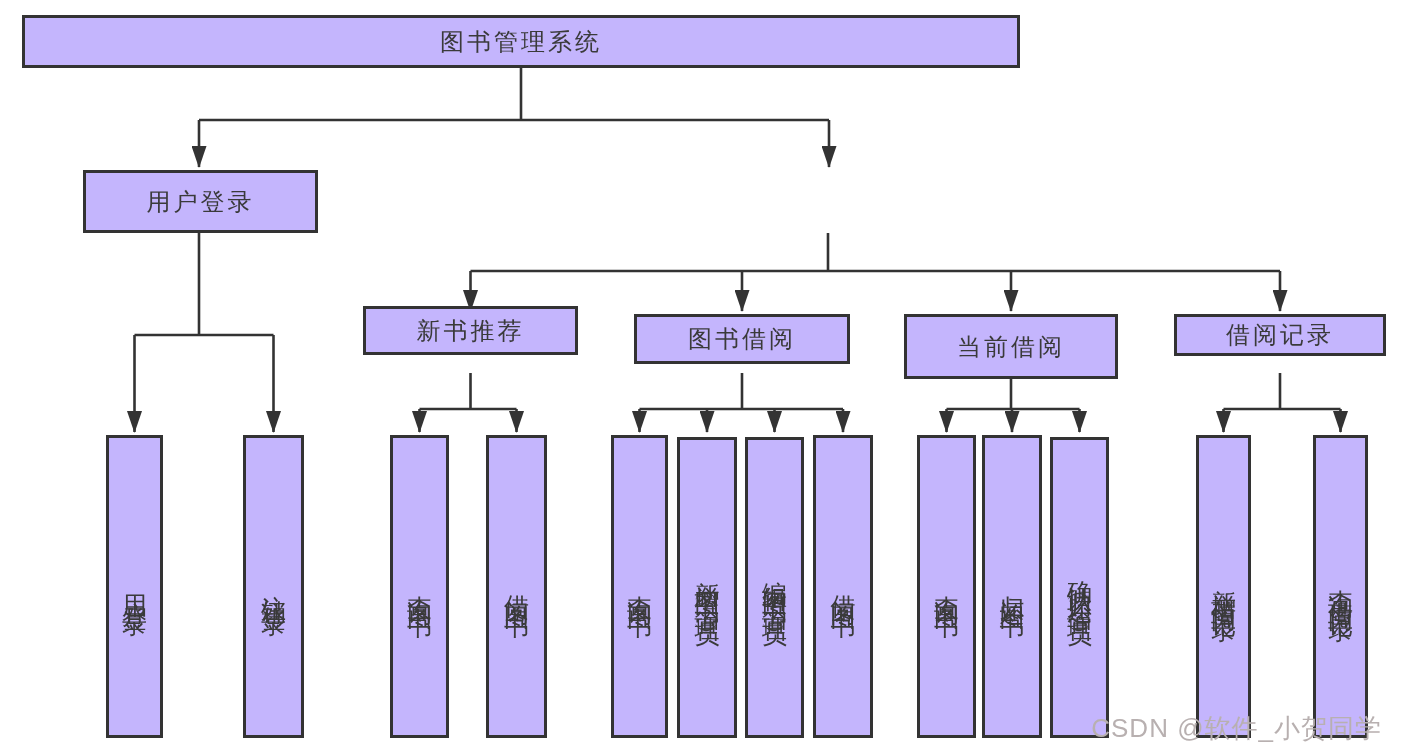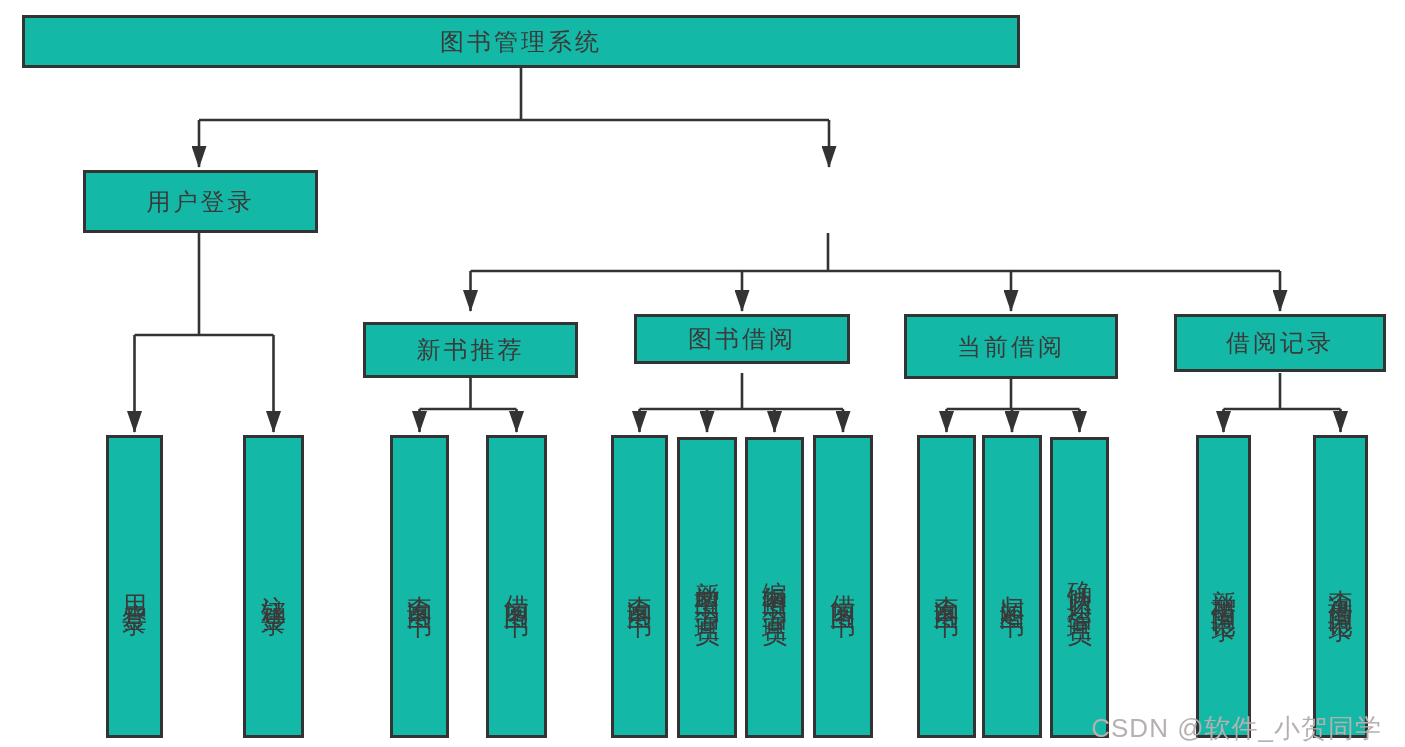--- a/index.html
+++ b/index.html
@@ -5,21 +5,21 @@
   html,body{margin:0;padding:0;background:#ffffff;}
   .canvas{
     position:relative;width:1405px;height:747px;background:var(--bg,#ffffff);
     font-family:"Liberation Sans","DejaVu Sans",sans-serif;overflow:hidden;
   }
   svg.connectors{position:absolute;left:0;top:0;z-index:1;}
   .connectors .ln{stroke:var(--line,#333333);stroke-width:2.6;fill:none;}
   .connectors .ah{fill:var(--line,#333333);}
   .box{
     position:absolute;box-sizing:border-box;z-index:2;
-    border:3px solid var(--line,#333333);background:#14b8a6;
+    border:3px solid var(--line,#333333);background:#c4b5fd;
     display:flex;align-items:center;justify-content:center;
     color:var(--text,#3a3a3a);
   }
   .h{font-size:24px;letter-spacing:3px;white-space:nowrap;}
   .v{
     writing-mode:vertical-rl;text-orientation:mixed;
     font-size:25px;letter-spacing:6px;line-height:1;
   }
   .watermark{
     position:absolute;right:23px;bottom:1px;z-index:5;
@@ -66,24 +66,24 @@
     <path class="ln" marker-end="url(#arrow)" d="M1012,409 V432"></path>
     <path class="ln" marker-end="url(#arrow)" d="M1079.5,409 V432"></path>
     <path class="ln" marker-end="url(#arrow)" d="M1223.5,409 V432"></path>
     <path class="ln" marker-end="url(#arrow)" d="M1340.5,409 V432"></path>
   </svg>
 
   <div class="box h" style="left:22px;top:15px;width:998px;height:53px">图书管理系统</div>
 
   <div class="box h" style="left:83px;top:170px;width:235px;height:63px">用户登录</div>
 
-  <div class="box h" style="left:363px;top:322px;width:215px;height:56px">新书推荐</div>
+  <div class="box h" style="left:363px;top:306px;width:215px;height:49px">新书推荐</div>
   <div class="box h" style="left:634px;top:314px;width:216px;height:50px">图书借阅</div>
   <div class="box h" style="left:904px;top:314px;width:214px;height:65px">当前借阅</div>
-  <div class="box h" style="left:1174px;top:314px;width:212px;height:58px">借阅记录</div>
+  <div class="box h" style="left:1174px;top:314px;width:212px;height:42px">借阅记录</div>
 
   <div class="box v" style="left:106px;top:435px;width:57px;height:303px">用户登录</div>
   <div class="box v" style="left:243px;top:435px;width:61px;height:303px">注销登录</div>
 
   <div class="box v" style="left:390px;top:435px;width:59px;height:303px">查询图书</div>
   <div class="box v" style="left:486px;top:435px;width:61px;height:303px">借阅图书</div>
 
   <div class="box v" style="left:611px;top:435px;width:57px;height:303px">查询图书</div>
   <div class="box v" style="left:677px;top:437px;width:60px;height:301px">新增图书（管理员）</div>
   <div class="box v" style="left:745px;top:437px;width:59px;height:301px">编辑图书（管理员）</div>

